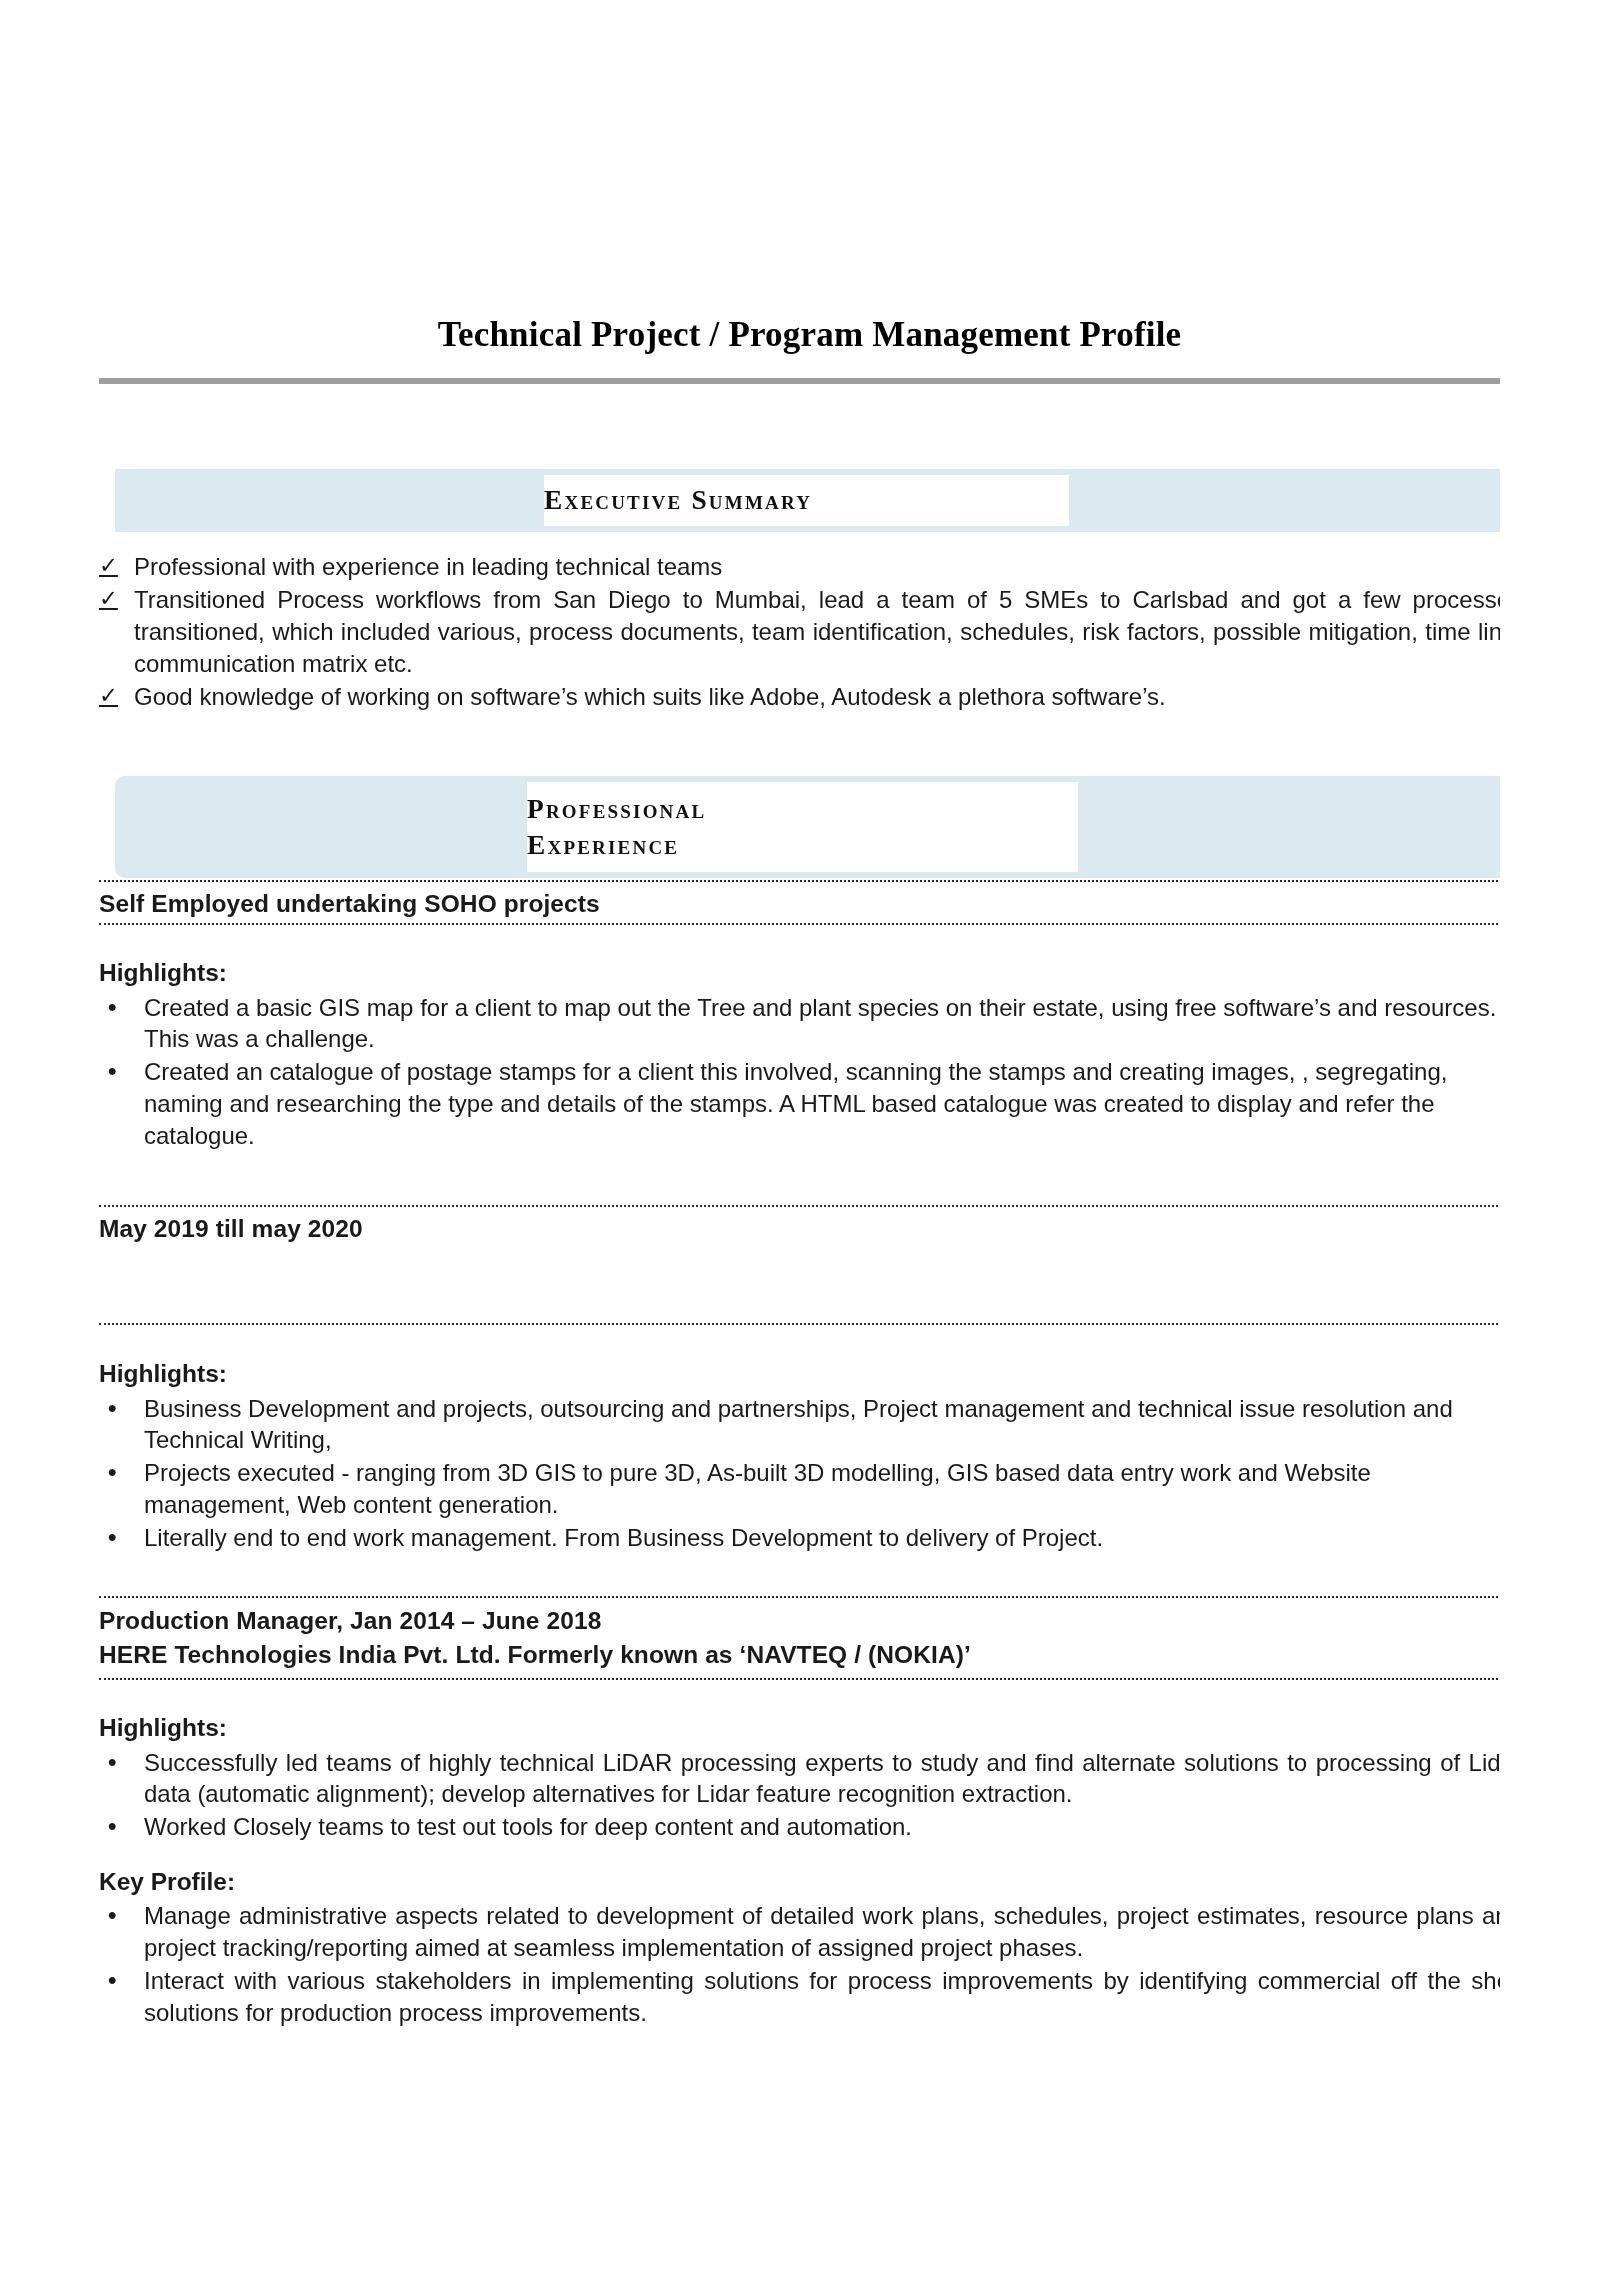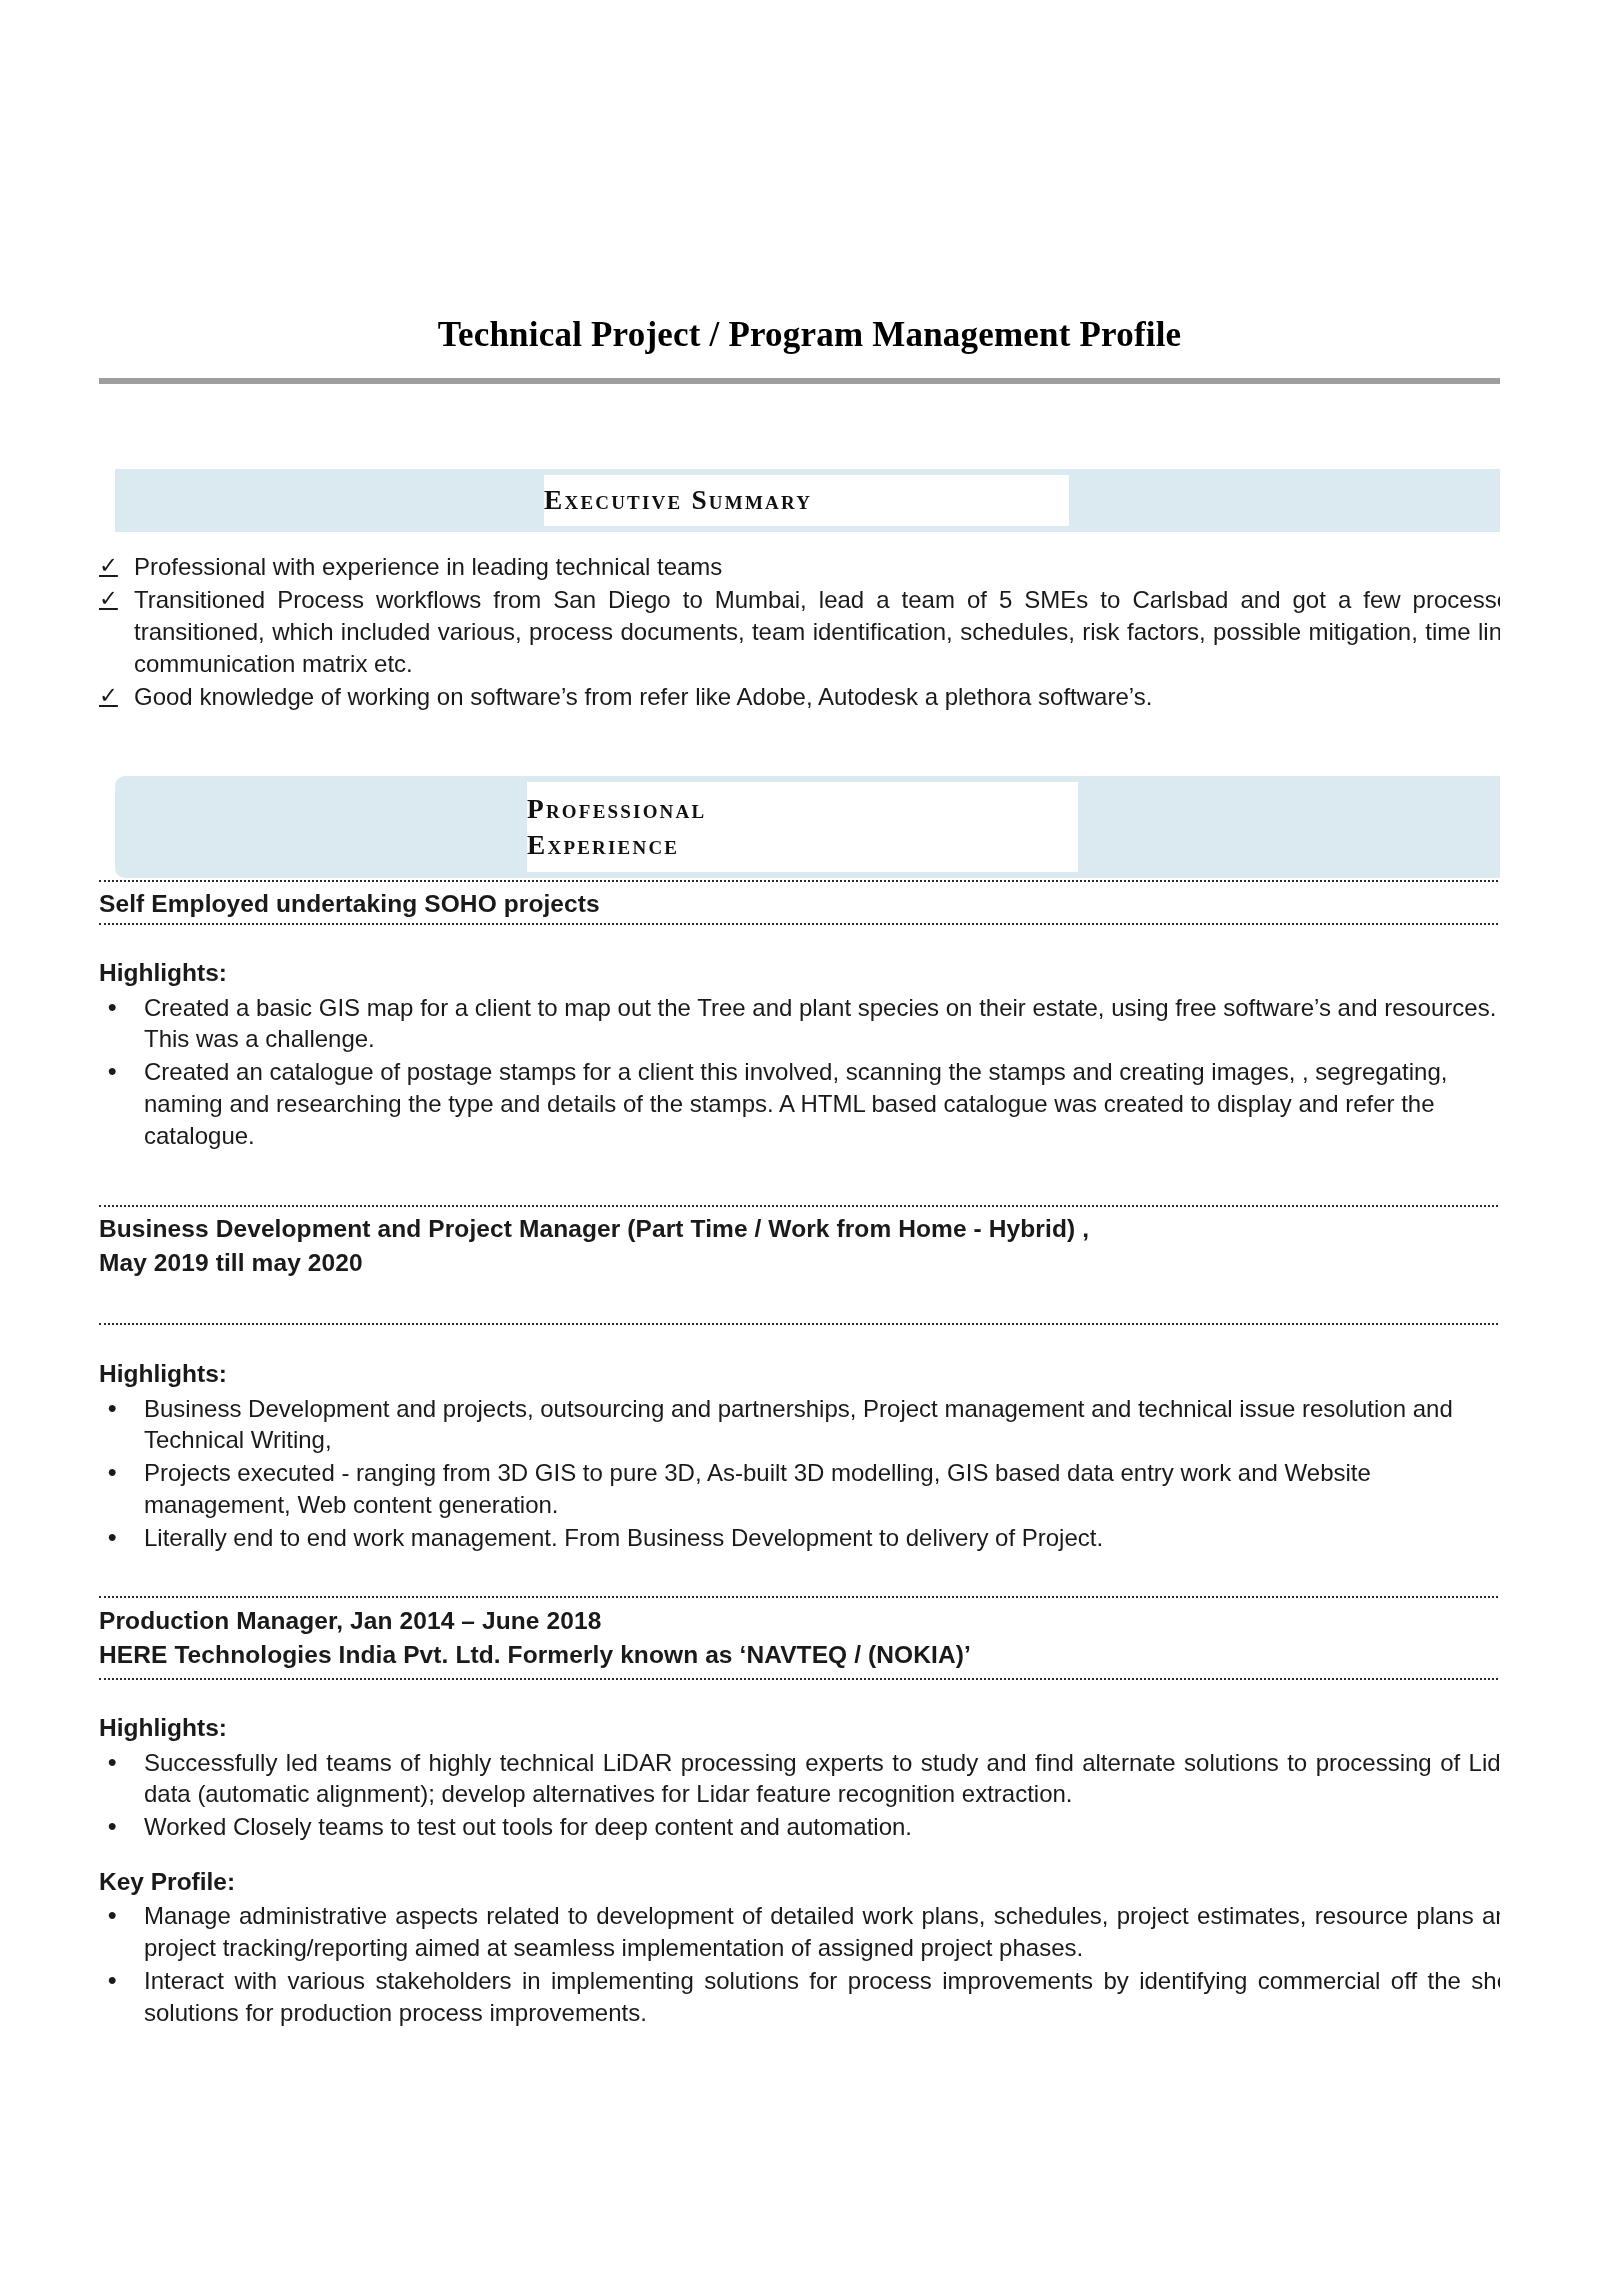--- a/index.html
+++ b/index.html
@@ -195,21 +195,21 @@
       <li class="ck-item nojust">
         <span class="ck-mark">✓</span>
         <span>Professional with experience in leading technical teams</span>
       </li>
       <li class="ck-item">
         <span class="ck-mark">✓</span>
         <span>Transitioned Process workflows from San Diego to Mumbai, lead a team of 5 SMEs to Carlsbad and got a few processes transitioned, which included various, process documents, team identification, schedules, risk factors, possible mitigation, time line, communication matrix etc.</span>
       </li>
       <li class="ck-item nojust">
         <span class="ck-mark">✓</span>
-        <span>Good knowledge of working on software’s from refer like Adobe, Autodesk a plethora software’s.</span>
+        <span>Good knowledge of working on software’s which suits like Adobe, Autodesk a plethora software’s.</span>
       </li>
     </ul>
   </div>
 
   <div class="section-band" id="band-prof">
     <div class="band-inner" id="inner-prof">
       <div class="smallcaps">Professional</div>
       <div class="smallcaps">Experience</div>
     </div>
   </div>
@@ -229,21 +229,20 @@
       </li>
       <li class="bul-item">
         <span class="bul-dot">•</span>
         <span>Created an catalogue of postage stamps for a client this involved, scanning the stamps and creating images, , segregating, naming and researching the type and details of the stamps. A HTML based catalogue was created to display and refer the catalogue.</span>
       </li>
     </ul>
   </div>
 
   <div class="dotted-rule" style="top:1205px;"></div>
   <div class="content" style="top:1212px;">
-    <div class="job-title justified">Business Development and Project Manager (Part Time / Work from Home - Hybrid) ,</div>
     <div class="job-title">May 2019 till may 2020</div>
   </div>
   <div class="dotted-rule" style="top:1323px;"></div>
 
   <div class="content" style="top:1358px;">
     <div class="sub-head">Highlights:</div>
     <ul class="bul-list">
       <li class="bul-item">
         <span class="bul-dot">•</span>
         <span>Business Development and projects, outsourcing and partnerships, Project management and technical issue resolution and Technical Writing,</span>

